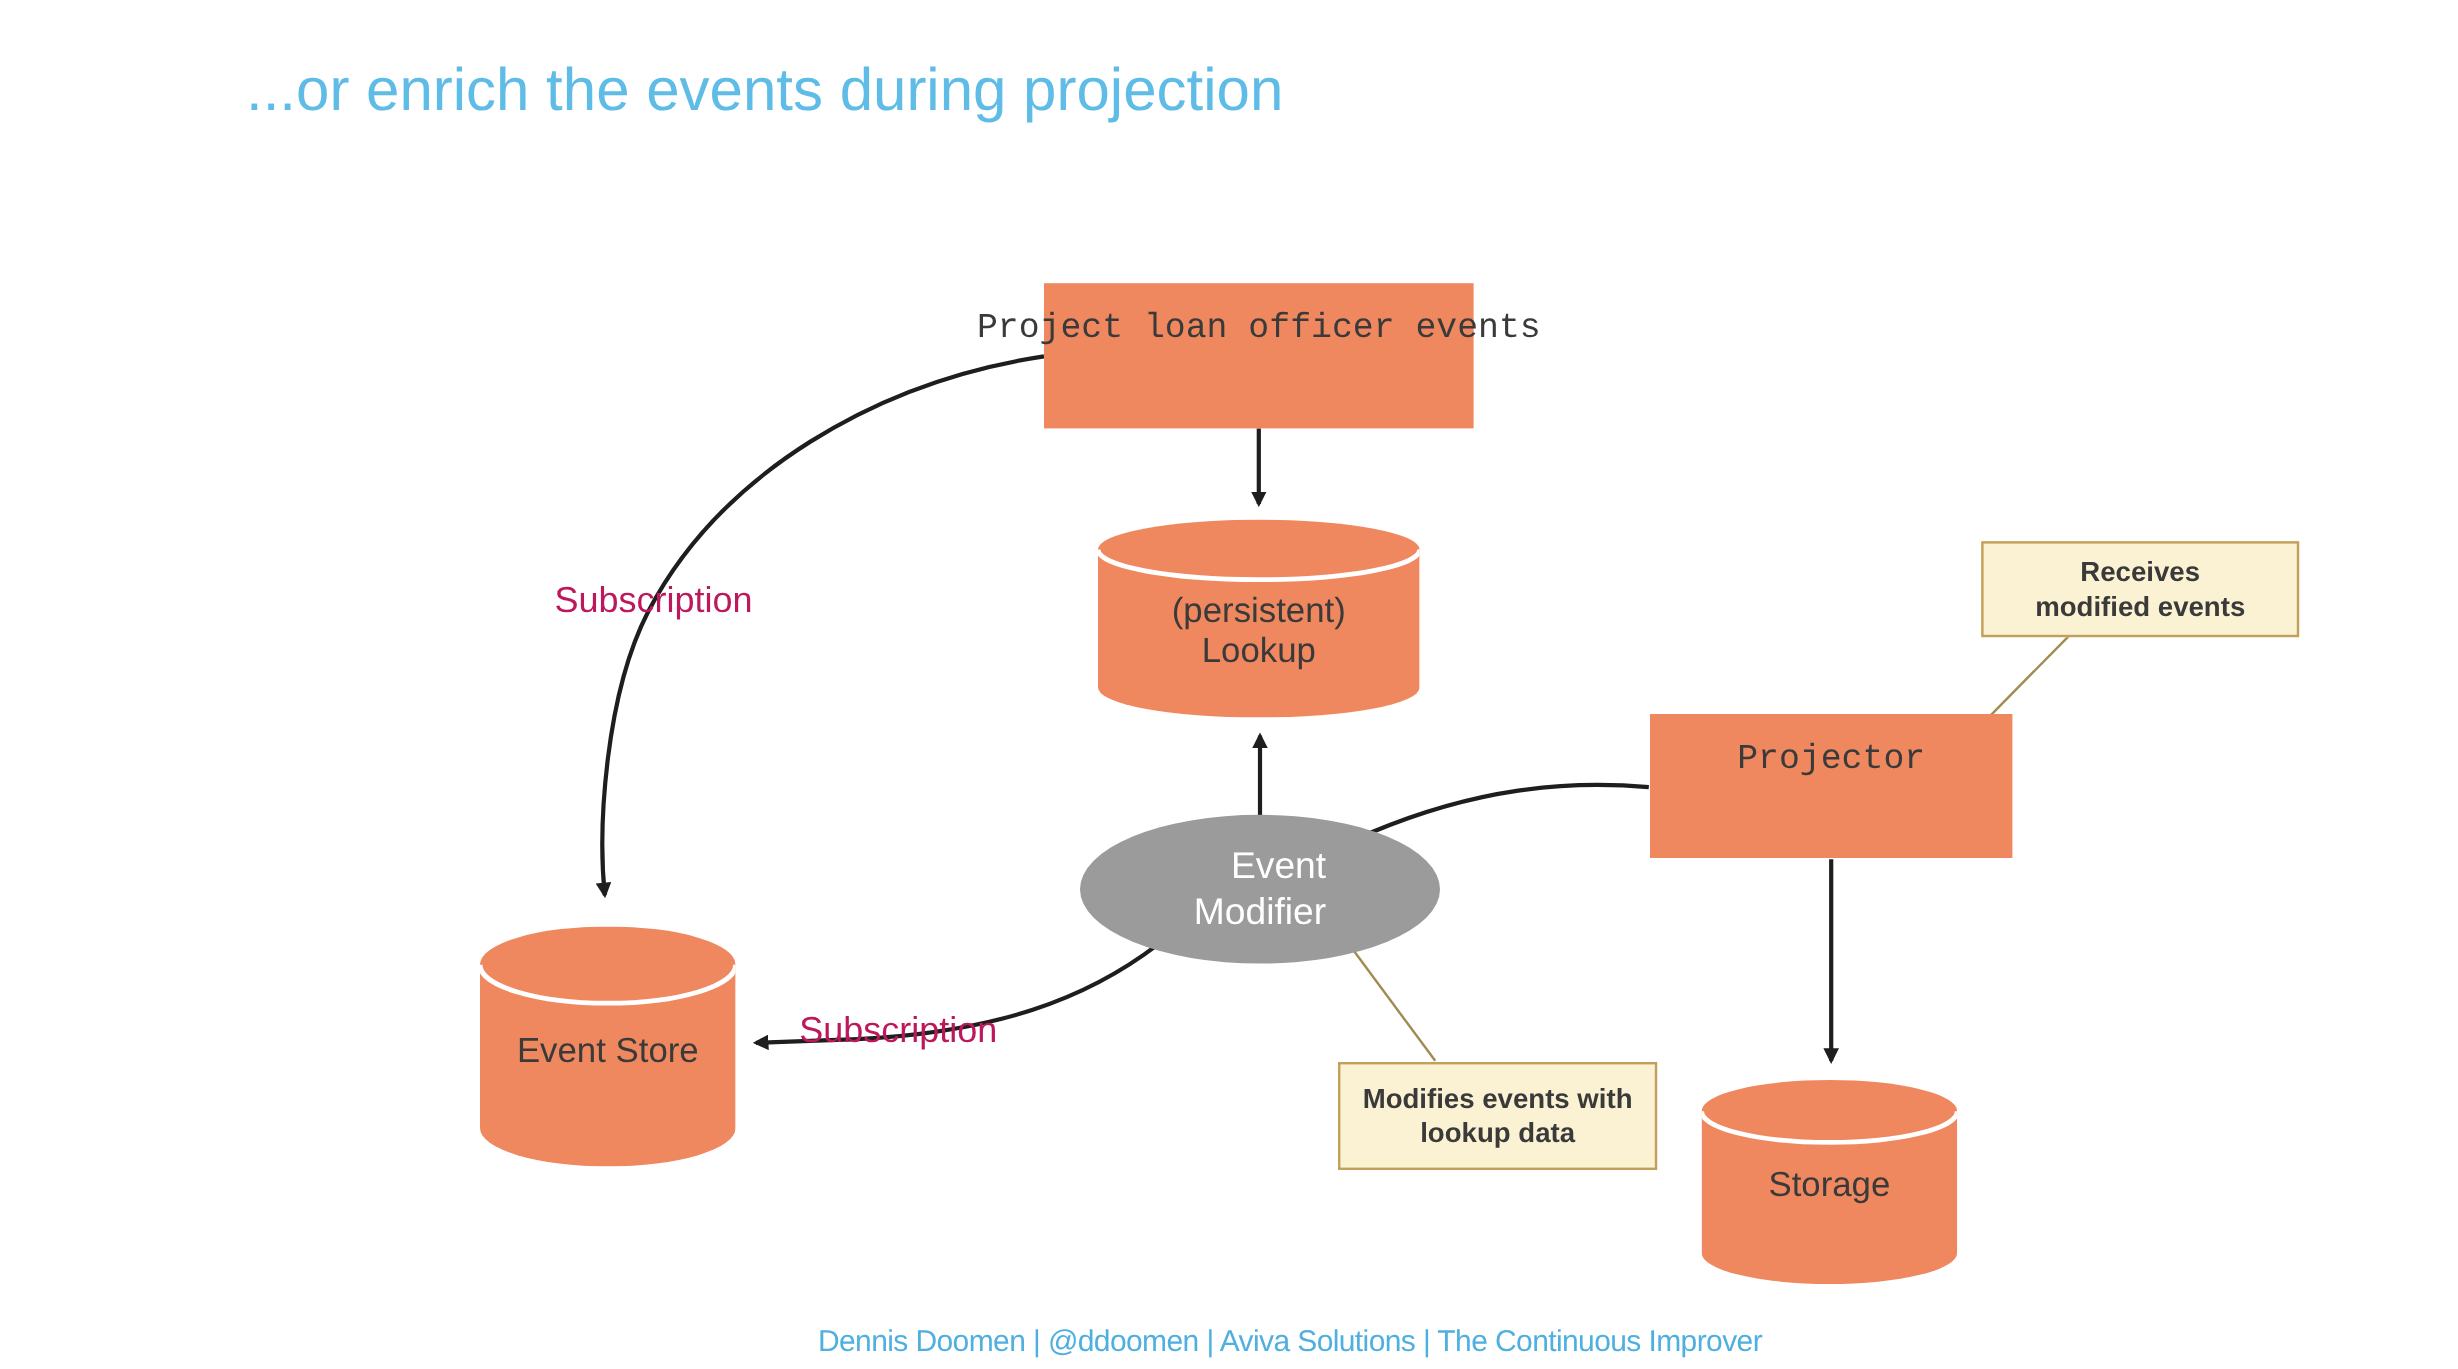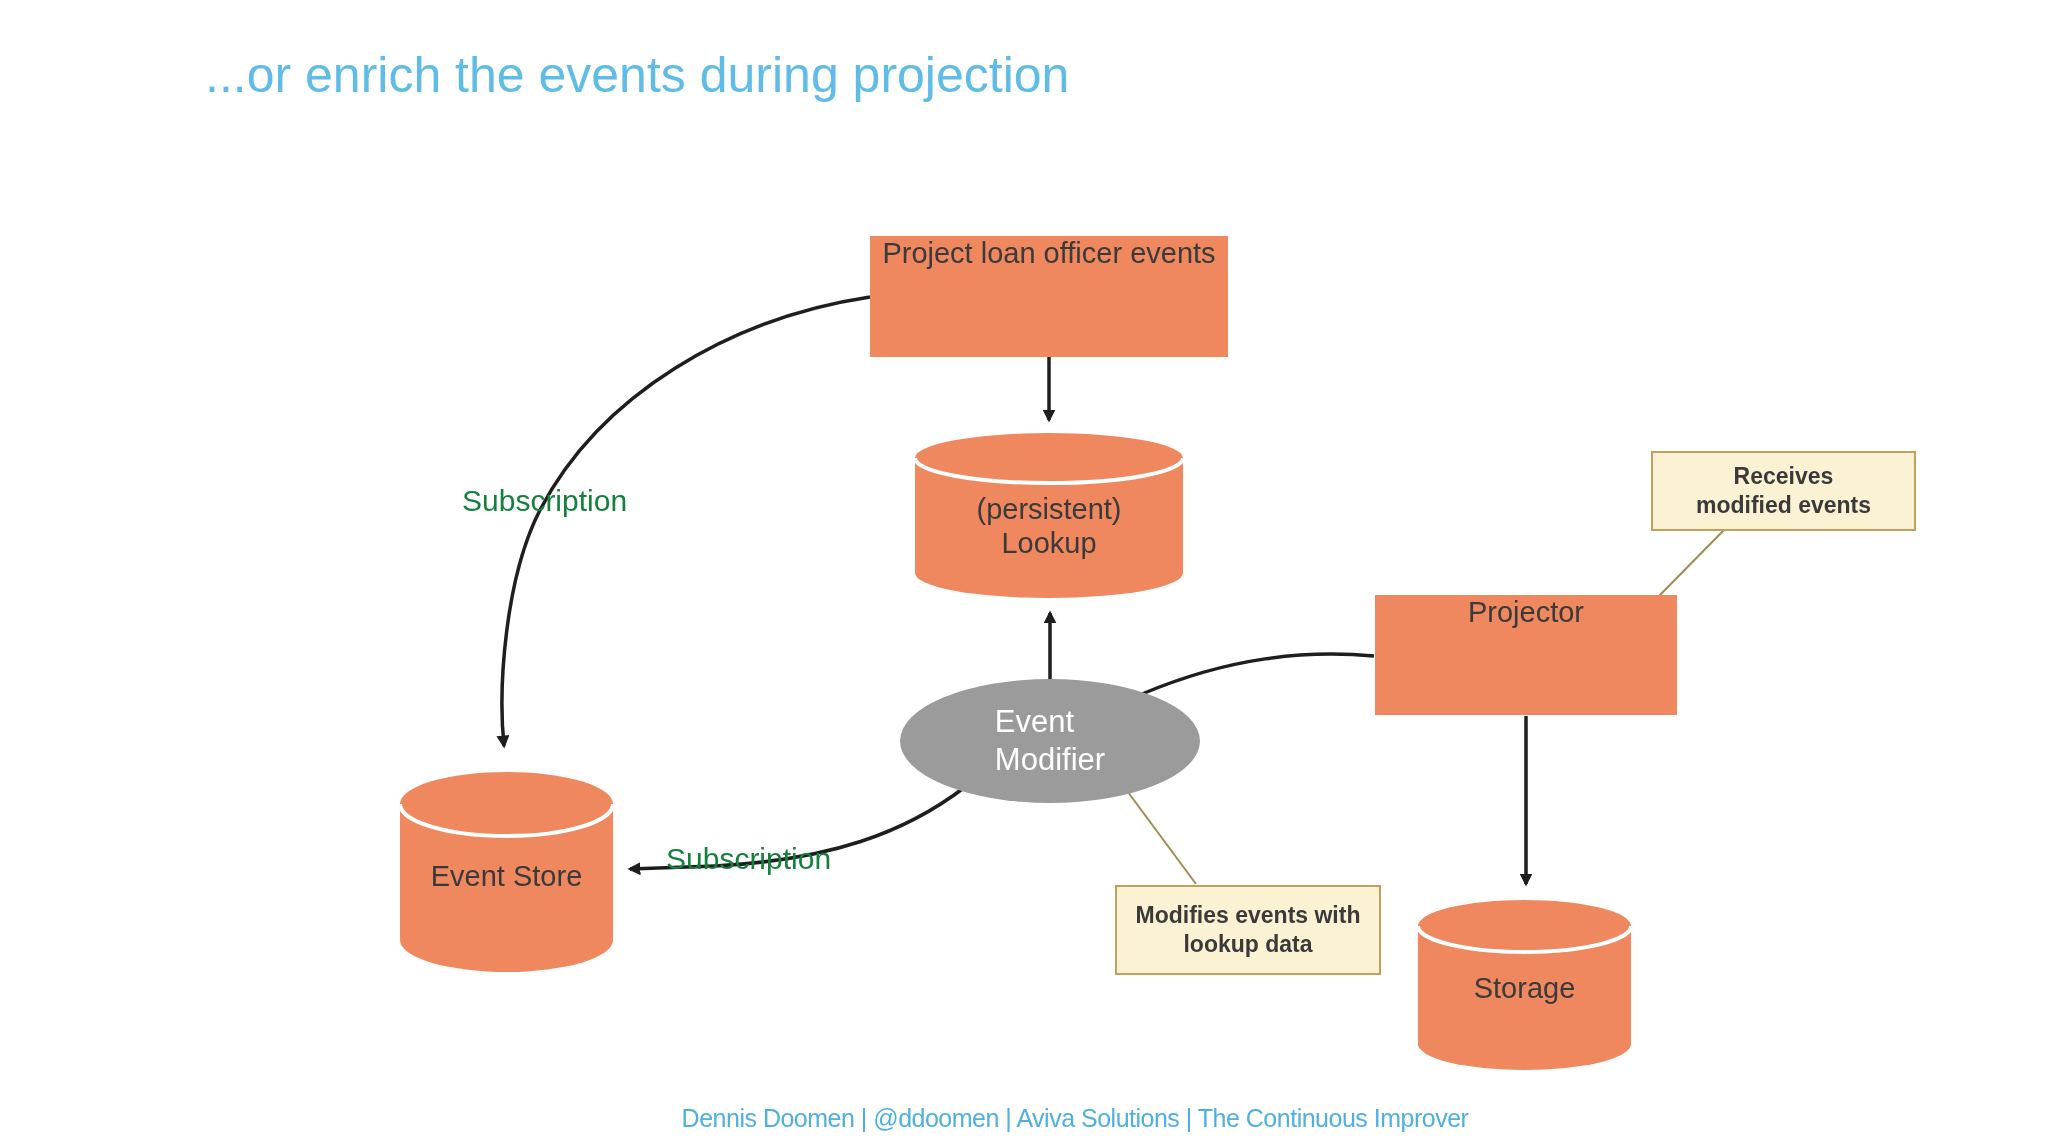--- a/index.html
+++ b/index.html
@@ -15,44 +15,44 @@
     color:#5FBCE7; white-space:nowrap;
   }
 
   svg.connectors { left:0; top:0; width:2048px; height:1141px; pointer-events:none; }
 
   .rect-node {
     background:#F0885F; color:#3A3A3A;
     display:flex; justify-content:center; align-items:flex-start;
     font-size:29px; white-space:nowrap;
   }
-  .rect-node .lbl { padding-top:1px; }
+  .rect-node .lbl { padding-top:21px;font-family:Liberation Mono, monospace; }
 
   .cyl { }
   .cyl svg { position:absolute; left:0; top:0; width:100%; height:100%; }
   .cyl .lbl {
     position:absolute; left:0; right:0; top:0; bottom:0;
     display:flex; align-items:center; justify-content:center;
     color:#3A3A3A; font-size:29px; text-align:center; white-space:pre-line; line-height:34px;
   }
 
   .ellipse-node {
     background:#9B9B9B; border-radius:50%;
     display:flex; align-items:center; justify-content:center;
-    color:#ffffff; font-size:31px; text-align:left; white-space:pre-line; line-height:38px;
+    color:#ffffff; font-size:31px; text-align:right; white-space:pre-line; line-height:38px;
   }
 
   .note {
     background:#FBF2D4; border:2px solid #C2A05B;
     display:flex; align-items:center; justify-content:center;
     font-size:23px; font-weight:bold; color:#3A3A3A;
     text-align:center; white-space:pre-line; line-height:29px;margin-left:32px;
   }
 
-  .edge-label { font-size:30px; color:#15803d; white-space:nowrap; }
+  .edge-label { font-size:30px; color:#be185d; white-space:nowrap; }
 
   .footer {
     left:560px; top:1104px; width:1030px; text-align:center;
     font-size:25px; color:#4FB0DF; letter-spacing:-0.5px; white-space:nowrap;
   }
 
   .logo { left:1742px; top:998px; width:290px; height:120px; display:flex; align-items:flex-start; }
   .logo .mark { width:92px; height:112px; flex:none; }
   .logo .words {
     padding-left:12px; padding-top:18px;

